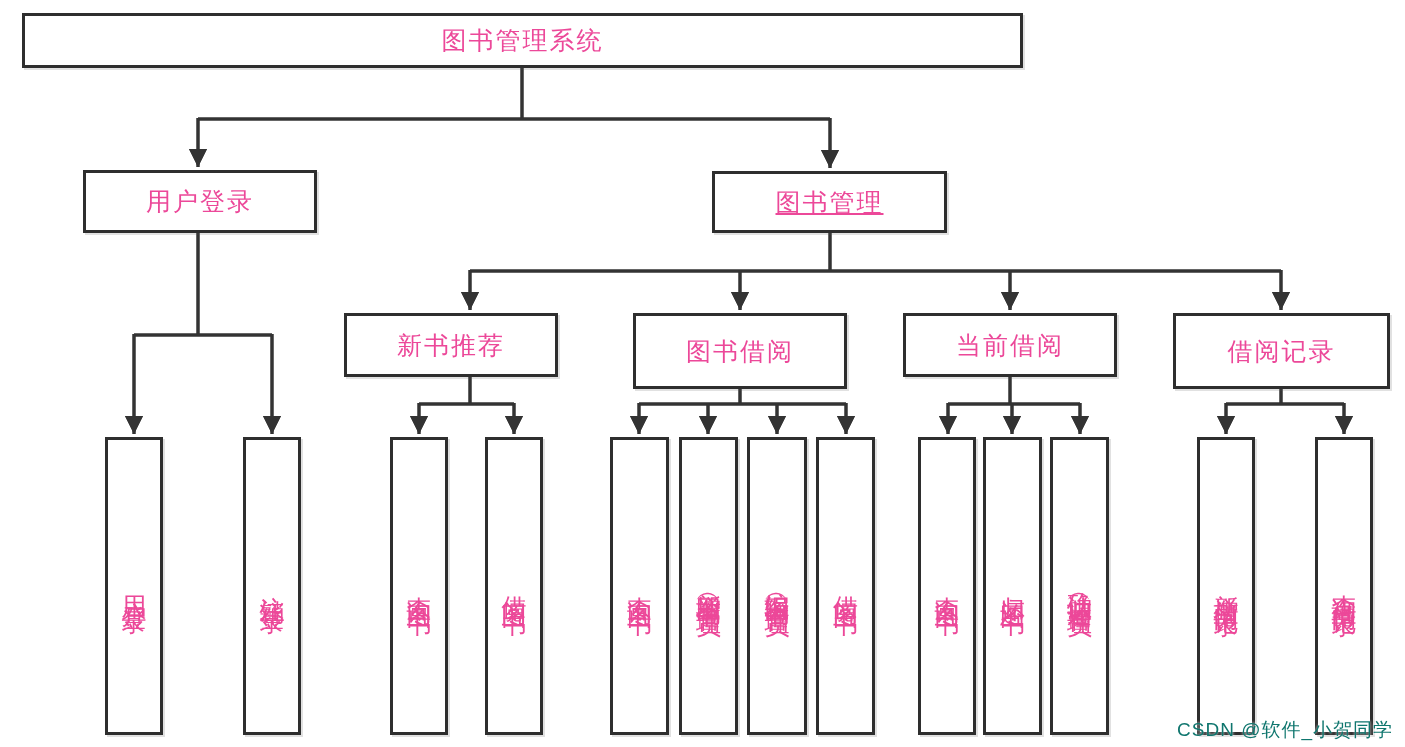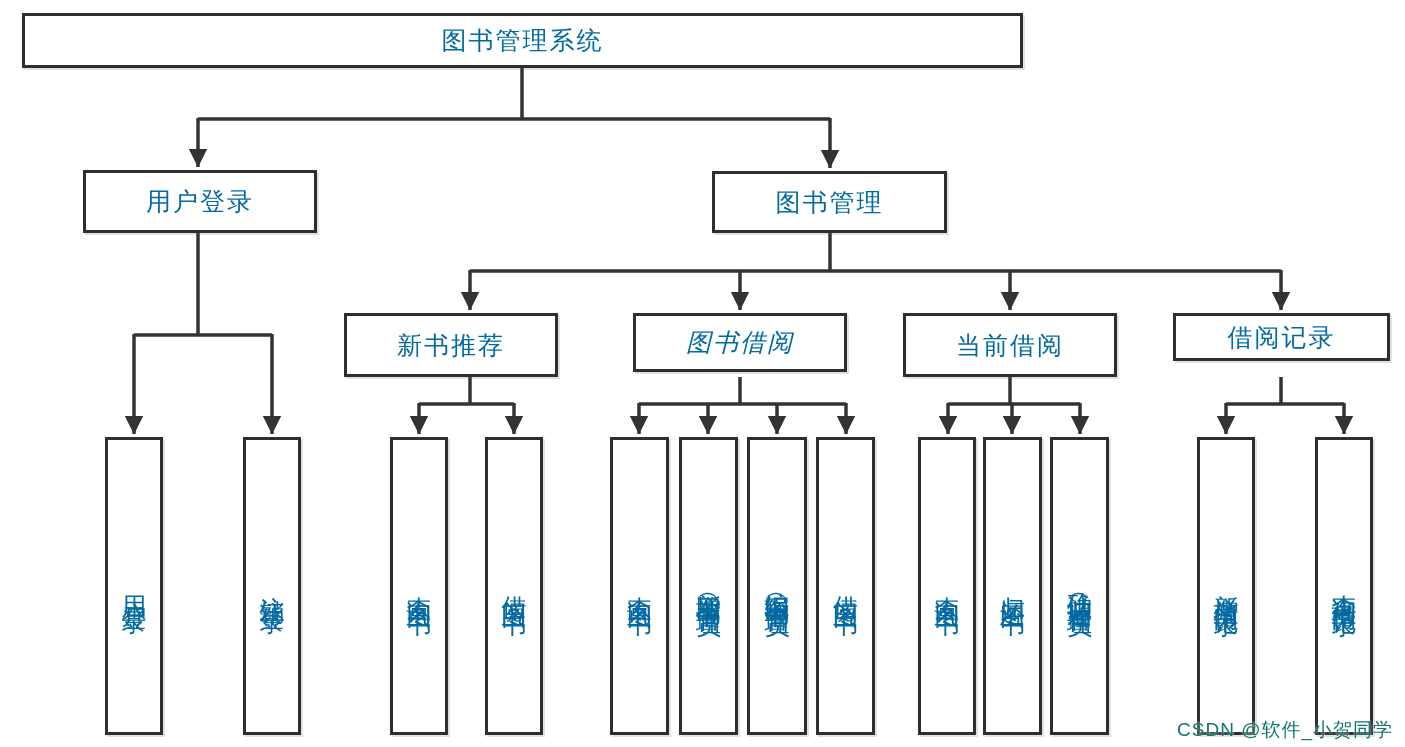--- a/index.html
+++ b/index.html
@@ -18,21 +18,21 @@
     pointer-events: none;
   }
   .node {
     position: absolute;
     box-sizing: border-box;
     background: #ffffff;
     border: 3px solid #2e2e2e;
     display: flex;
     align-items: center;
     justify-content: center;
-    color: #0369a1;
+    color: #ec4899;
     box-shadow: 2px 2px 0 rgba(90,90,90,0.18);
     z-index: 2;
   }
   .hlabel {
     font-size: 25px;
     letter-spacing: 2px;
     white-space: nowrap;
   }
   .leaf .vlabel {
     writing-mode: vertical-rl;
@@ -121,34 +121,34 @@
     </g>
   </svg>
 
   <div class="node" style="left:22px; top:13px; width:1001px; height:55px;">
     <span class="hlabel">图书管理系统</span>
   </div>
 
   <div class="node" style="left:83px; top:170px; width:234px; height:63px;">
     <span class="hlabel">用户登录</span>
   </div>
-  <div class="node" style="left:712px; top:171px; width:235px; height:62px;">
+  <div class="node" style="left:712px; top:171px; width:235px; height:62px;text-decoration:underline;">
     <span class="hlabel">图书管理</span>
   </div>
 
   <div class="node" style="left:344px; top:313px; width:214px; height:64px;">
     <span class="hlabel">新书推荐</span>
   </div>
-  <div class="node" style="left:633px; top:313px; width:214px; height:59px;font-style:italic;">
+  <div class="node" style="left:633px; top:313px; width:214px; height:76px;">
     <span class="hlabel">图书借阅</span>
   </div>
   <div class="node" style="left:903px; top:313px; width:214px; height:64px;">
     <span class="hlabel">当前借阅</span>
   </div>
-  <div class="node" style="left:1173px; top:313px; width:217px; height:48px;">
+  <div class="node" style="left:1173px; top:313px; width:217px; height:76px;">
     <span class="hlabel">借阅记录</span>
   </div>
 
   <div class="node leaf" style="left:105px; top:437px; width:58px; height:298px;">
     <span class="vlabel">用户登录</span>
   </div>
   <div class="node leaf" style="left:243px; top:437px; width:58px; height:298px;">
     <span class="vlabel">注销登录</span>
   </div>
 

